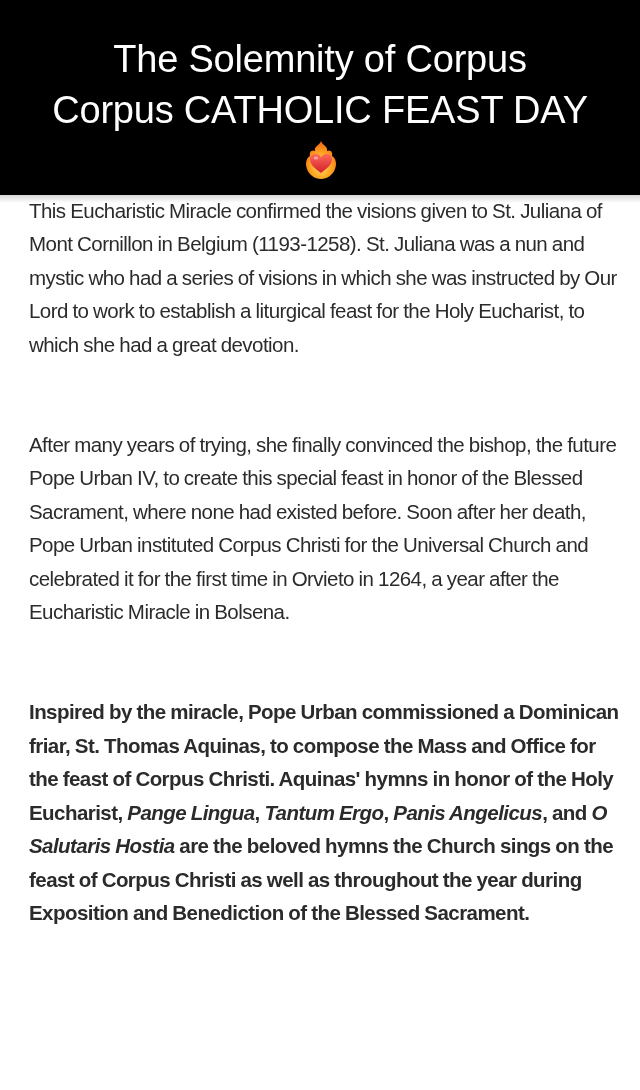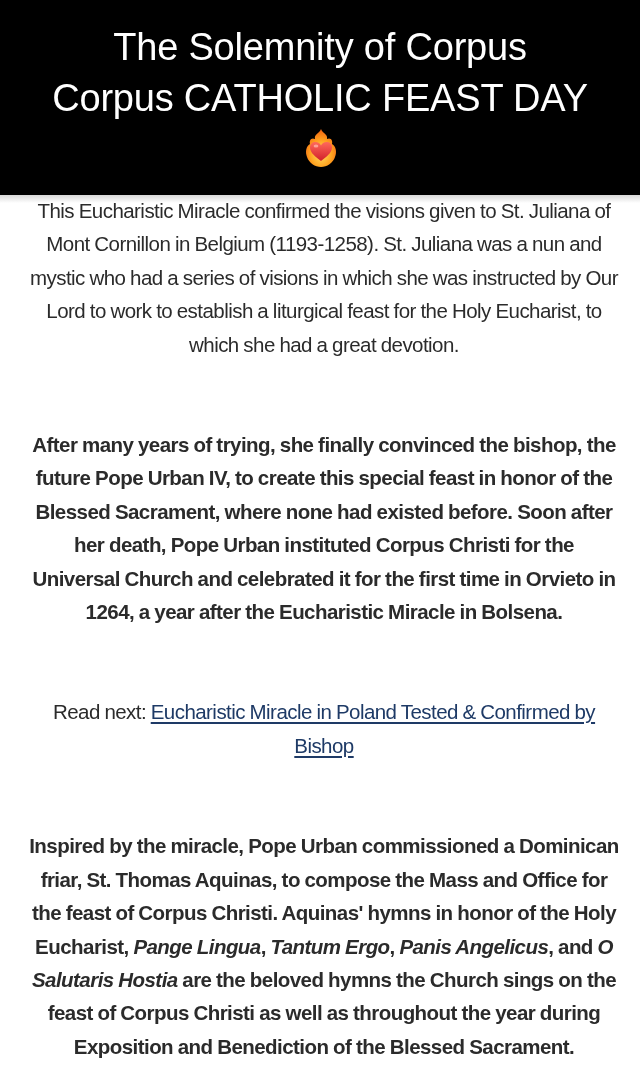--- a/index.html
+++ b/index.html
@@ -18,21 +18,21 @@
       left: 0; top: 0;
       width: 640px;
       height: 195px;
       background: #000000;
       color: #ffffff;
       text-align: center;
       font-family: "Liberation Sans", sans-serif;
       font-size: 38px;
       line-height: 51px;
       box-sizing: border-box;
-      padding-top: 22px;
+      padding-top: 34px;
       letter-spacing: -0.2px;
     }
     .header .line { display: block; white-space: nowrap; }
     .emoji {
       display: inline-block;
       width: 34px;
       height: 40px;
       vertical-align: -6px;
       margin-left: 2px;
     }
@@ -47,23 +47,23 @@
       left: 29px;
       top: 194px;
       width: 590px;
       font-family: "Liberation Sans", sans-serif;
       font-size: 20.5px;
       line-height: 33.4px;
       color: #2b2b2b;
       letter-spacing: -0.55px;
       word-spacing: -0.5px;
     }
-    .article p { margin: 0; text-align: center; }
+    .article p { margin: 0; }
     .p1 { }
-    .p2 { margin-top: 67px !important; font-weight: bold; }
+    .p2 { margin-top: 67px !important; }
     .p3 { margin-top: 67px !important; }
     .p4 { margin-top: 67px !important; font-weight: bold; }
     .article a {
       color: #1e3a66;
       text-decoration: underline;
       text-underline-offset: 3px;
     }
     .article em { font-style: italic; }
   </style>
 </head>
@@ -87,15 +87,14 @@
         <path d="M17 1 C19 6 24 6 23 11 C27 9 29 13 28 16 C32 18 33 24 31 29 C29 35 23 39 17 39 C11 39 5 35 3 29 C1 24 2 18 6 16 C5 13 7 9 11 11 C10 6 15 6 17 1 Z" fill="url(#fire)"></path>
         <path d="M17 33 C12 29 6 25 6 19.5 C6 16 8.5 14 11.5 14 C14 14 16 15.5 17 17.5 C18 15.5 20 14 22.5 14 C25.5 14 28 16 28 19.5 C28 25 22 29 17 33 Z" fill="url(#heart)"></path>
         <ellipse cx="12" cy="18" rx="2.4" ry="1.6" fill="#ffb3a8" opacity="0.8"></ellipse>
       </svg></span></span>
 </div>
 <div class="shadow"></div>
 
 <div class="article">
   <p class="p1">This Eucharistic Miracle confirmed the visions given to St. Juliana of Mont Cornillon in Belgium (1193-1258). St. Juliana was a nun and mystic who had a series of visions in which she was instructed by Our Lord to work to establish a liturgical feast for the Holy Eucharist, to which she had a great devotion.</p>
   <p class="p2">After many years of trying, she finally convinced the bishop, the future Pope Urban IV, to create this special feast in honor of the Blessed Sacrament, where none had existed before. Soon after her death, Pope Urban instituted Corpus Christi for the Universal Church and celebrated it for the first time in Orvieto in 1264, a year after the Eucharistic Miracle in Bolsena.</p>
-  <p class="p3"><span>Read next: </span><a href="#">Eucharistic Miracle in Poland Tested &amp; Confirmed by Bishop</a></p>
   <p class="p4"><span>Inspired by the miracle, Pope Urban commissioned a Dominican friar, St. Thomas Aquinas, to compose the Mass and Office for the feast of Corpus Christi. Aquinas' hymns in honor of the Holy Eucharist, </span><em>Pange Lingua</em><span>, </span><em>Tantum Ergo</em><span>, </span><em>Panis Angelicus</em><span>, and </span><em>O Salutaris Hostia</em><span> are the beloved hymns the Church sings on the feast of Corpus Christi as well as throughout the year during Exposition and Benediction of the Blessed Sacrament.</span></p>
 </div>
 
 </body></html>

